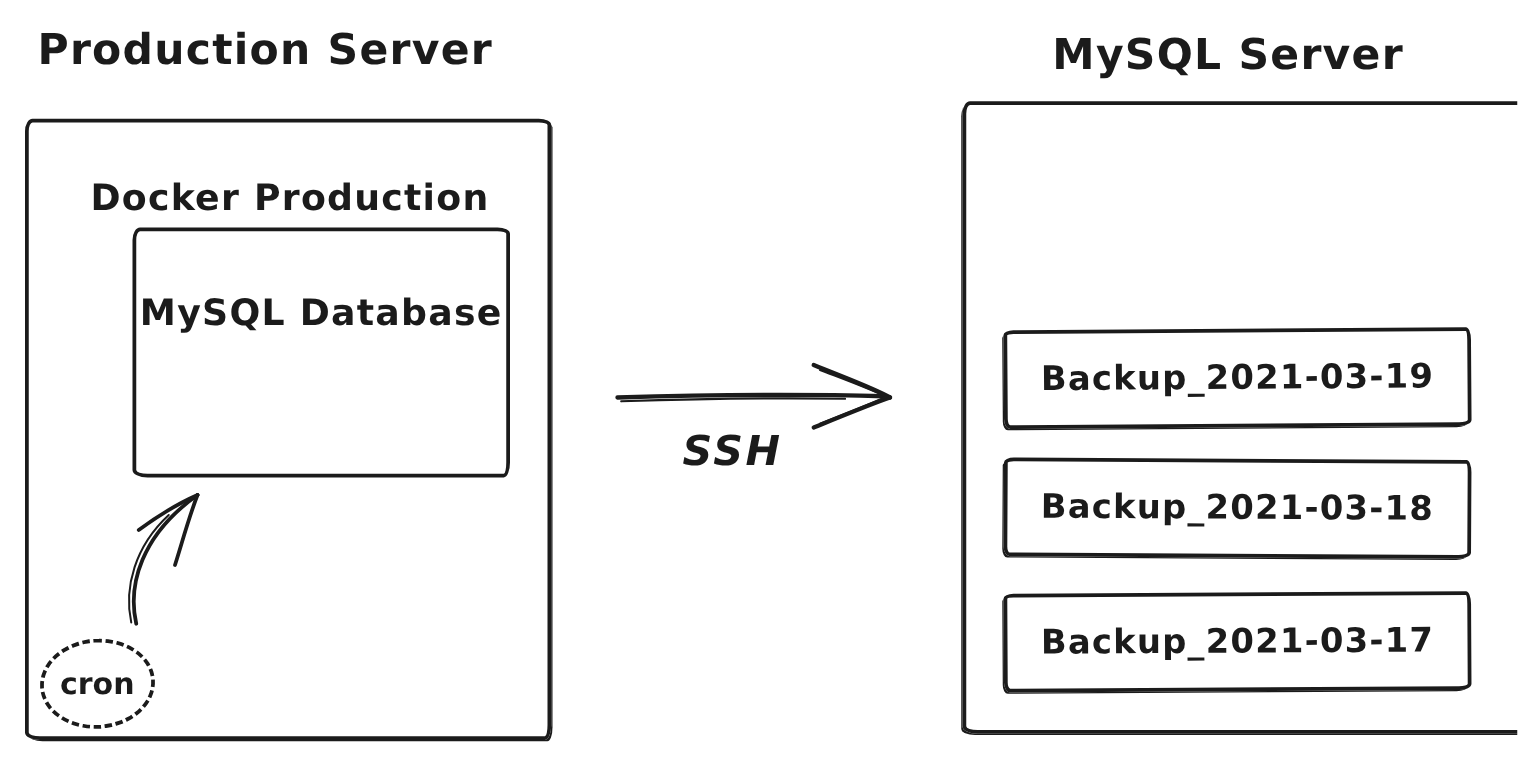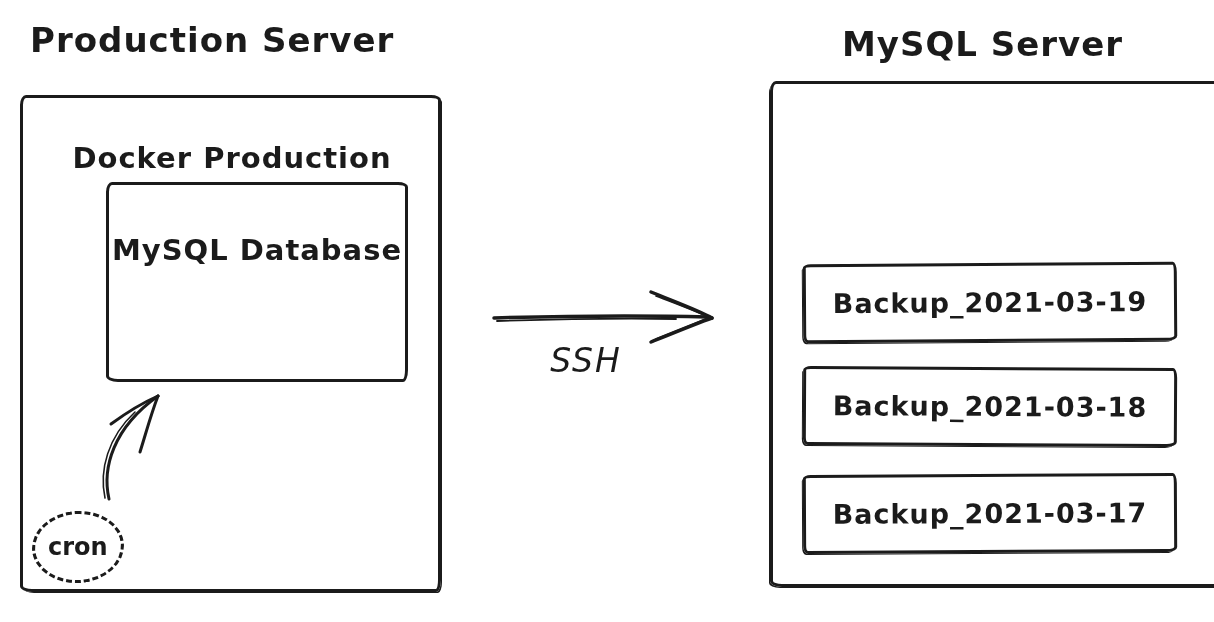--- a/index.html
+++ b/index.html
@@ -72,21 +72,21 @@
     font-weight: 600;
     transform: rotate(-4deg);
   }
   .ssh-label {
     position: absolute;
     left: 538px;
     top: 341px;
     width: 96px;
     text-align: center;
     font-size: 33px;
-    font-weight: normal;
+    font-weight: bold;
     letter-spacing: 2px;
     font-style: italic;
     white-space: nowrap;
   }
   svg.arrows {
     position: absolute;
     left: 0; top: 0;
     width: 1214px;
     height: 622px;
     pointer-events: none;

